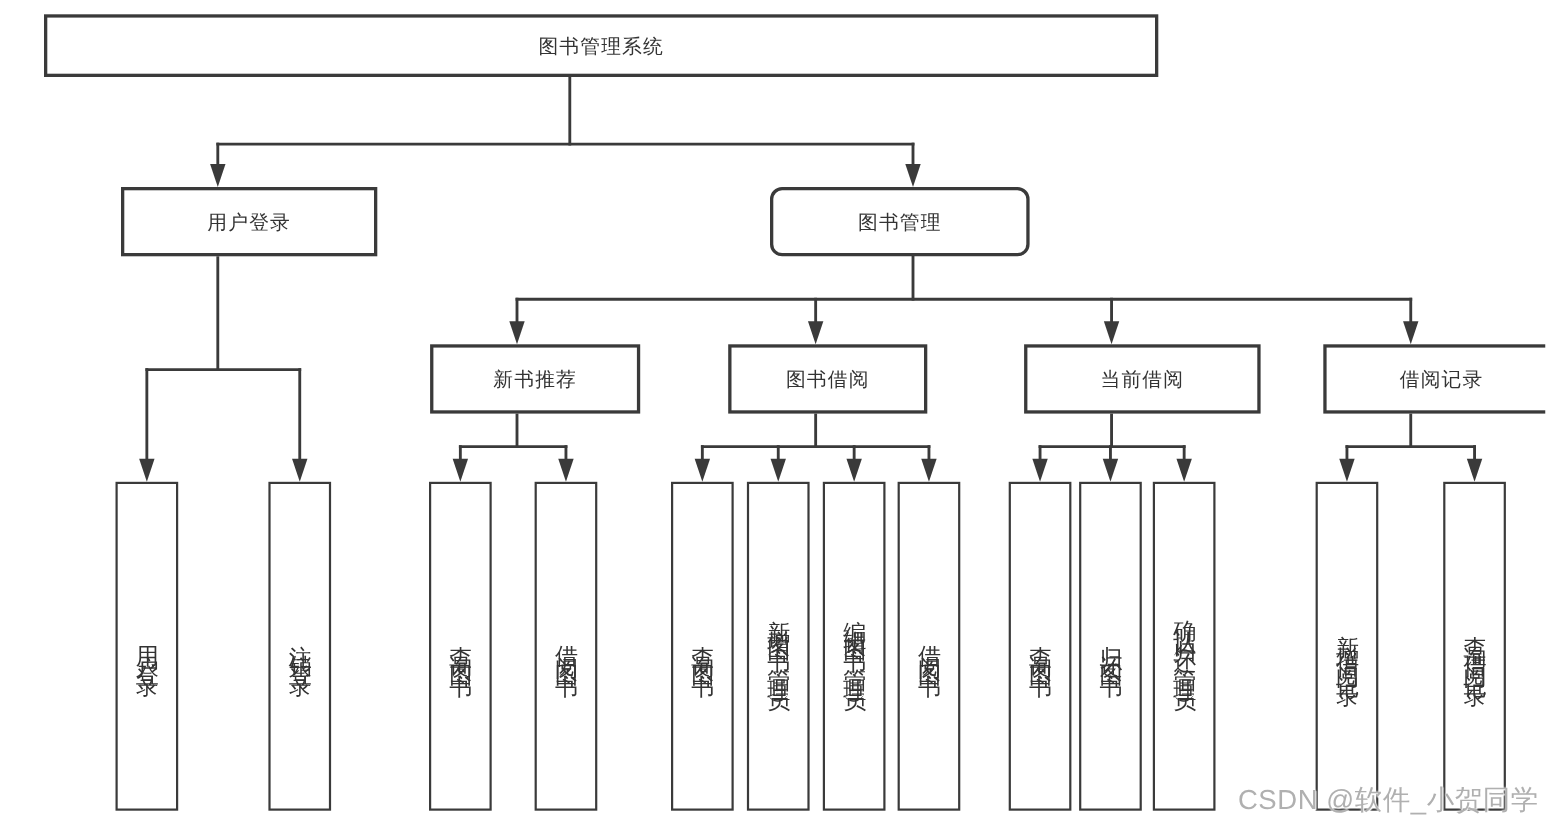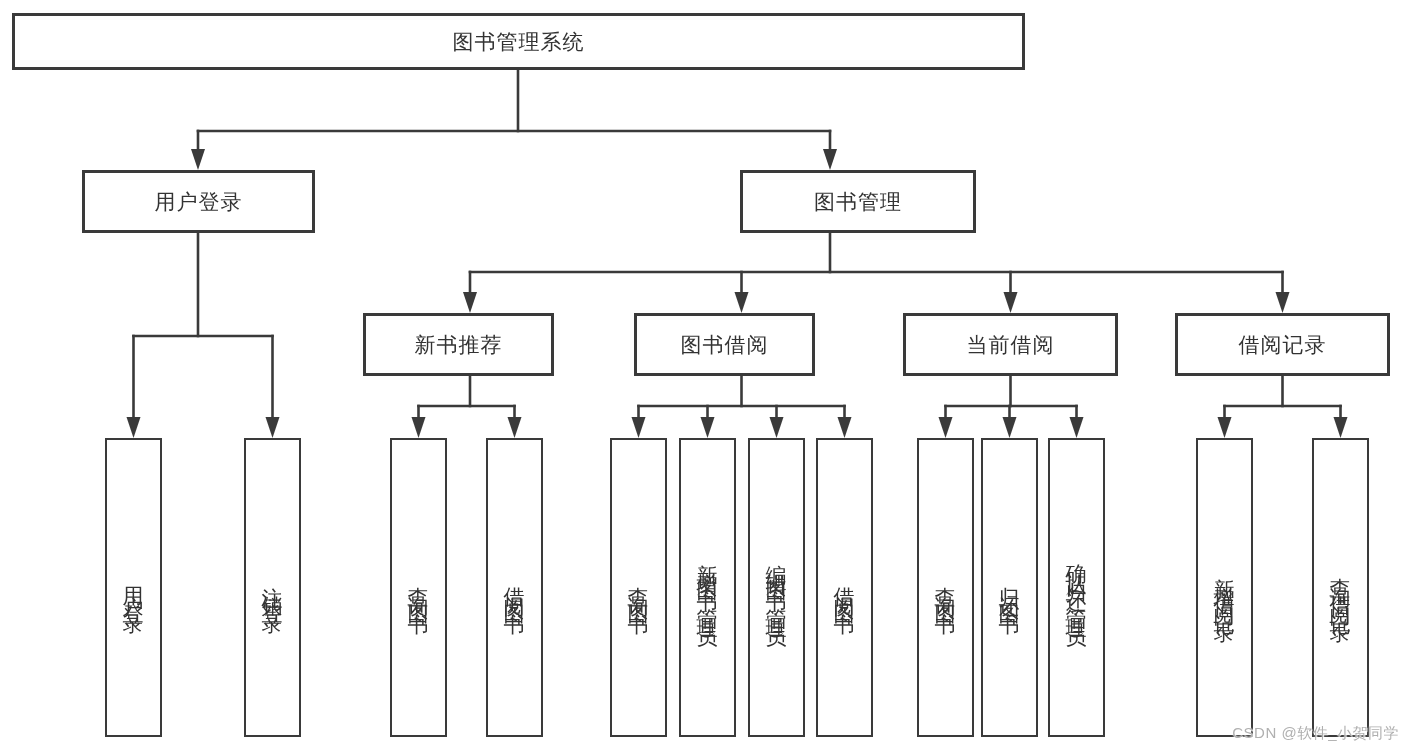--- a/index.html
+++ b/index.html
@@ -28,36 +28,37 @@
     position: absolute;
     background: var(--background);
     box-sizing: border-box;
     display: flex;
     align-items: center;
     justify-content: center;
     color: var(--text);
   }
   .hnode {
     border: 3px solid var(--line);
-    font-size: 21px;
+    font-size: 18px;
     letter-spacing: 1px;
+    margin-left: 28px;
   }
   .vnode {
     border: 2.5px solid var(--line);
     font-size: 21px;
     writing-mode: vertical-rl;
     text-orientation: mixed;
     letter-spacing: 9px;
     line-height: 1;
   }
   .watermark {
     position: absolute;
     right: 6px;
     bottom: 4px;
-    font-size: 15px;
+    font-size: 25px;
     color: var(--watermark-text);
     letter-spacing: 0.5px;
     text-shadow: 0 0 2px #ffffff, 1px 1px 1px #ffffff;
     white-space: nowrap;
   }
 </style>
 </head>
 <body>
 
 <div class="canvas">
@@ -113,21 +114,21 @@
       <line x1="1224.5" y1="406" x2="1340.5" y2="406" stroke="#3a3a3a" stroke-width="2.6" stroke-linecap="square"></line>
       <line x1="1224.5" y1="406" x2="1224.5" y2="422" stroke="#3a3a3a" stroke-width="2.6" stroke-linecap="square"></line>
       <polygon points="1217.5,417 1231.5,417 1224.5,438" fill="#3a3a3a"></polygon>
       <line x1="1340.5" y1="406" x2="1340.5" y2="422" stroke="#3a3a3a" stroke-width="2.6" stroke-linecap="square"></line>
       <polygon points="1333.5,417 1347.5,417 1340.5,438" fill="#3a3a3a"></polygon>
     </svg>
 
   <div class="node hnode" style="left:12px; top:13px; width:1013px; height:57px;">图书管理系统</div>
 
   <div class="node hnode" style="left:82px; top:170px; width:233px; height:63px;">用户登录</div>
-  <div class="node hnode" style="left:740px; top:170px; width:236px; height:63px;">图书管理</div>
+  <div class="node hnode" style="left:672px; top:170px; width:236px; height:63px;border-radius:11px;">图书管理</div>
 
   <div class="node hnode" style="left:363px; top:313px; width:191px; height:63px;">新书推荐</div>
   <div class="node hnode" style="left:634px; top:313px; width:181px; height:63px;">图书借阅</div>
   <div class="node hnode" style="left:903px; top:313px; width:215px; height:63px;">当前借阅</div>
   <div class="node hnode" style="left:1175px; top:313px; width:215px; height:63px;">借阅记录</div>
 
   <div class="node vnode" style="left:105px; top:438px; width:57px; height:299px;">用户登录</div>
   <div class="node vnode" style="left:244px; top:438px; width:57px; height:299px;">注销登录</div>
 
   <div class="node vnode" style="left:390px; top:438px; width:57px; height:299px;">查询图书</div>

